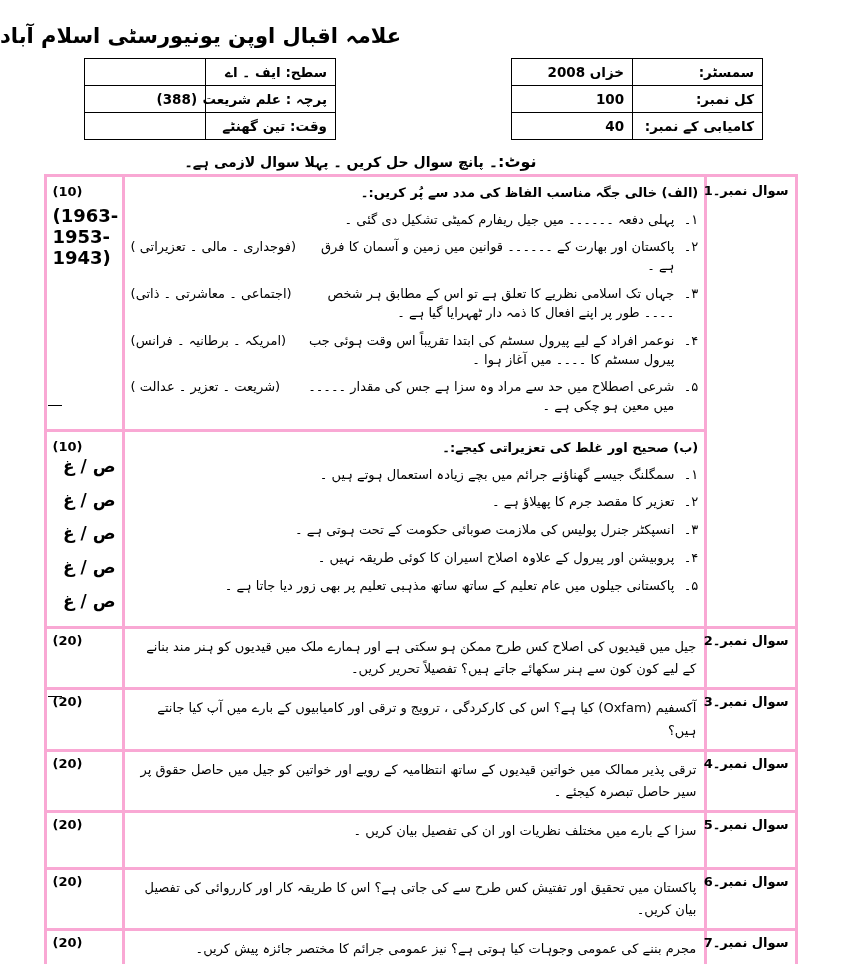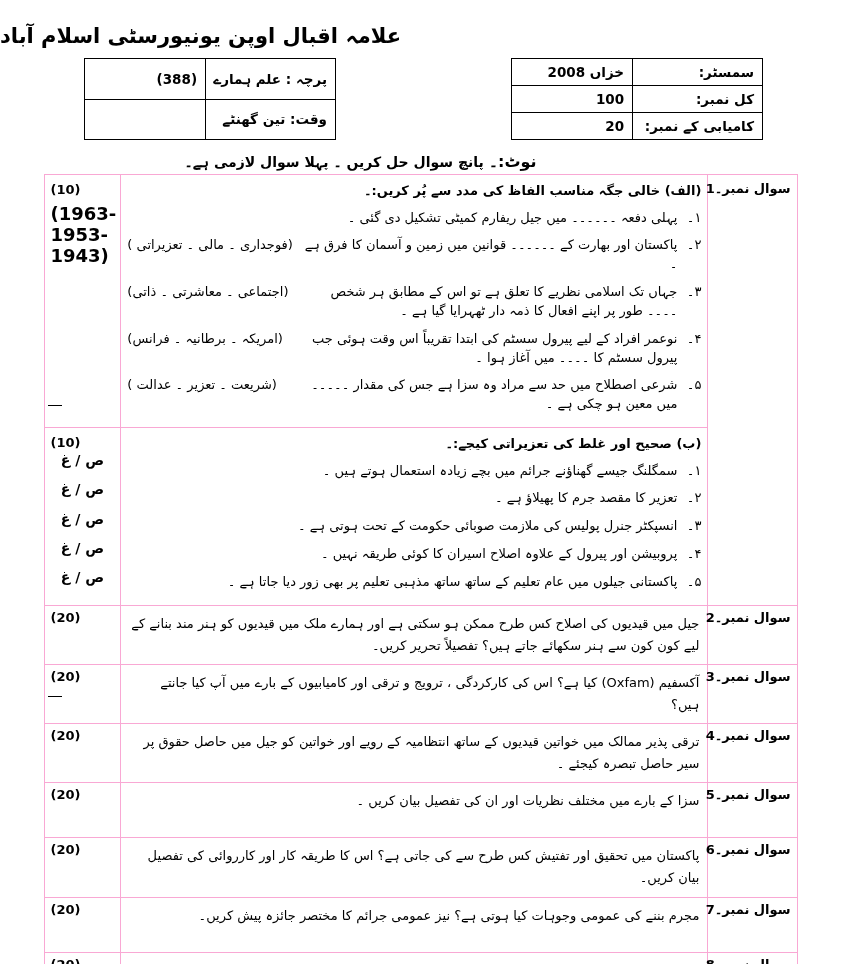--- a/index.html
+++ b/index.html
@@ -85,21 +85,21 @@
 
   
   .q-table {
     border-collapse: collapse;
     direction: rtl;
     width: 754px;
     margin: 0 auto;
     table-layout: fixed;
   }
   .q-table td {
-    border: 1px solid #f9a8d4;
+    border: 3px solid #f9a8d4;
     vertical-align: top;
     padding: 4px 6px;
     font-size: 13px;
   }
   .col-qnum   { width: 74px;  text-align: right; font-weight: bold; white-space: nowrap; }
   .col-body   { width: 560px; }
   .col-marks  { width: 62px;  text-align: left; direction: ltr; font-weight: bold; font-size: 12.5px; }
 
   .qnum-label { display: inline-block; padding-top: 2px; }
 
@@ -135,22 +135,22 @@
   .sub-options {
     flex: 0 0 auto;
     padding-right: 10px;
     white-space: nowrap;
   }
 
   .marks-cell-inner { padding-top: 3px; }
 
   .tf-marks {
     direction: rtl;
-    text-align: center;
-    font-size: 14px;
+    text-align: right;
+    font-size: 17px;
     line-height: 1.45;
   }
   .tf-marks div { margin-bottom: 9px; }
 
   .fill-years {
     direction: ltr;
     text-align: left;
     font-weight: bold;
     font-size: 18px;
     margin: 6px 0 4px 0;
@@ -180,22 +180,26 @@
 
   <div class="tick-left tick-a"></div>
   <div class="tick-left tick-b"></div>
 
   <div class="title">علامہ اقبال اوپن یونیورسٹی اسلام آباد</div>
 
   <div class="header-row">
 
     <table class="info-table">
       <tbody>
+          <tr>
+        <td class="info-label">سطح: ایف ۔ اے</td>
+        <td class="info-value"></td>
+      </tr>
       <tr>
-        <td class="info-label">پرچہ : علم ہمارے</td>
+        <td class="info-label">پرچہ : علم شریعت</td>
         <td class="info-value info-value-num">(388)</td>
       </tr>
       <tr>
         <td class="info-label">وقت:   تین گھنٹے</td>
         <td class="info-value"></td>
       </tr>
     </tbody>
       </table>
 
     <table class="info-table">
@@ -203,21 +207,21 @@
           <tr>
         <td class="info-label">سمسٹر:</td>
         <td class="info-value">خزاں  2008</td>
       </tr>
       <tr>
         <td class="info-label">کل نمبر:</td>
         <td class="info-value info-value-num">100</td>
       </tr>
       <tr>
         <td class="info-label">کامیابی کے نمبر:</td>
-        <td class="info-value info-value-num">20</td>
+        <td class="info-value info-value-num">40</td>
       </tr>
     </tbody>
       </table>
 
   </div>
 
   <div class="note-line">
     <span class="note-word">نوٹ:۔</span>
     <span>پانچ سوال حل کریں ۔ پہلا سوال لازمی ہے۔</span>
   </div>

